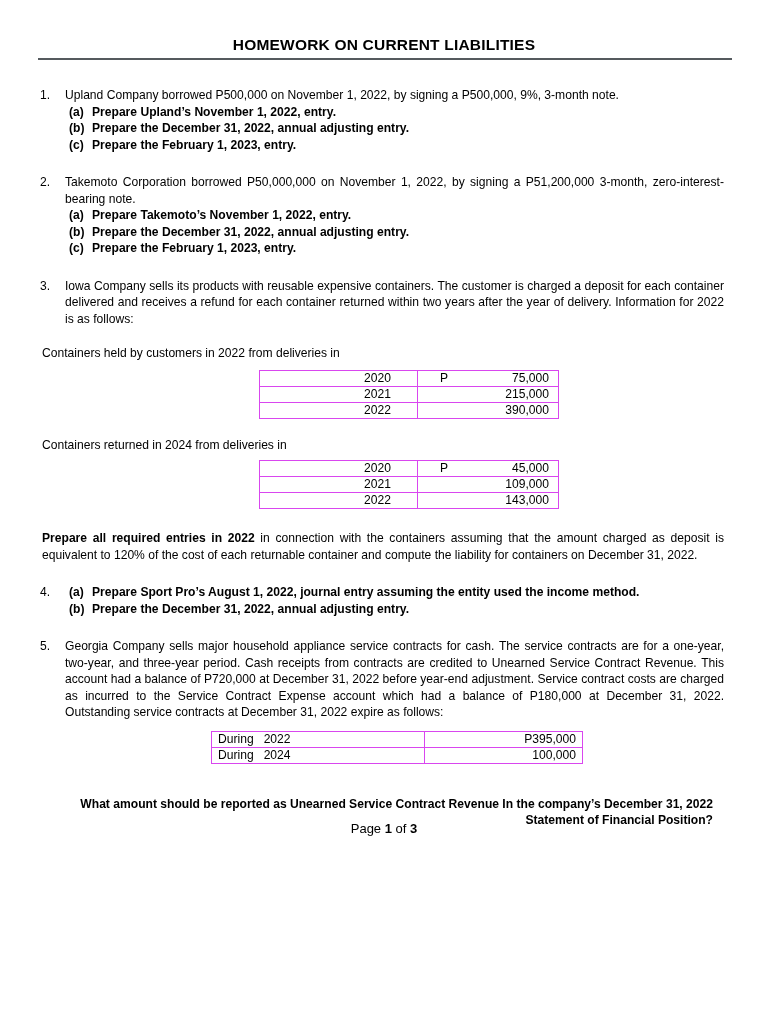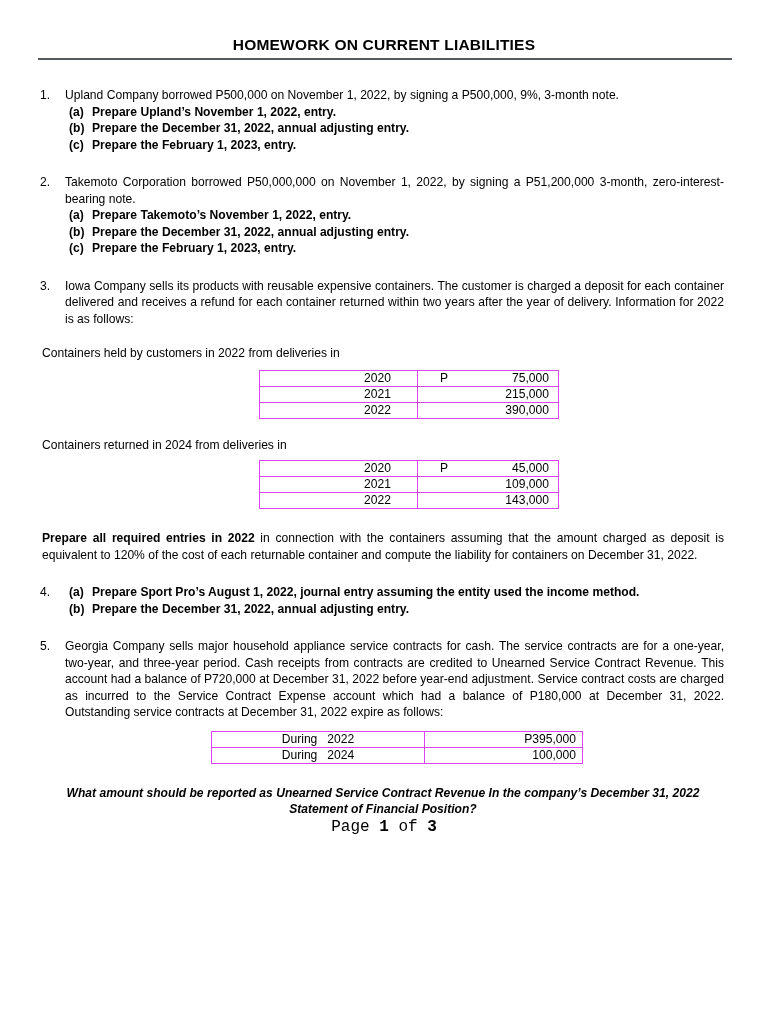--- a/index.html
+++ b/index.html
@@ -98,24 +98,23 @@
     text-align: justify;
     margin: 0;
     padding-left: 2px;
   }
   .bold-para b { font-weight: bold; }
 
   .closing {
     font-size: 12.1px;
     line-height: 16.8px;
     font-weight: bold;
-    margin: 0;
+    margin: 11px;
     padding-left: 2px;
-    text-align: center;
-    font-style: italic;
+    text-align: right;
   }
 
   
   table {
     border-collapse: collapse;
     font-size: 12.1px;
     table-layout: fixed;
   }
   table td {
     border: 1px solid #d946ef;
@@ -145,43 +144,43 @@
     left: 22px;
     top: 0;
   }
 
   .tbl-expire {
     margin-left: 171px;
     width: 345px;
   }
   .tbl-expire td.lbl {
     width: 200px;
-    text-align: center;
+    text-align: left;
     padding-left: 6px;
   }
   .tbl-expire td.lbl .yrv { padding-left: 10px; }
   .tbl-expire td.val {
     width: 145px;
     text-align: right;
     padding-right: 6px;
   }
 
   .table-wrap-1 { padding-top: 8px; }
   .table-wrap-2 { padding-top: 7px; }
   .table-wrap-3 { padding-top: 10px; }
 
   
   .footer {
     position: absolute;
     left: 0;
     right: 0;
     bottom: 18px;
     text-align: center;
-    font-family: Liberation Mono, monospace;
-    font-size: 16px;
+    font-family: Liberation Sans, sans-serif;
+    font-size: 13px;
     margin-top: 24px;
   }
   .footer b { font-weight: bold; }
 </style>
 </head>
 <body>
 
 <div class="page">
 
   <div class="title-block">

